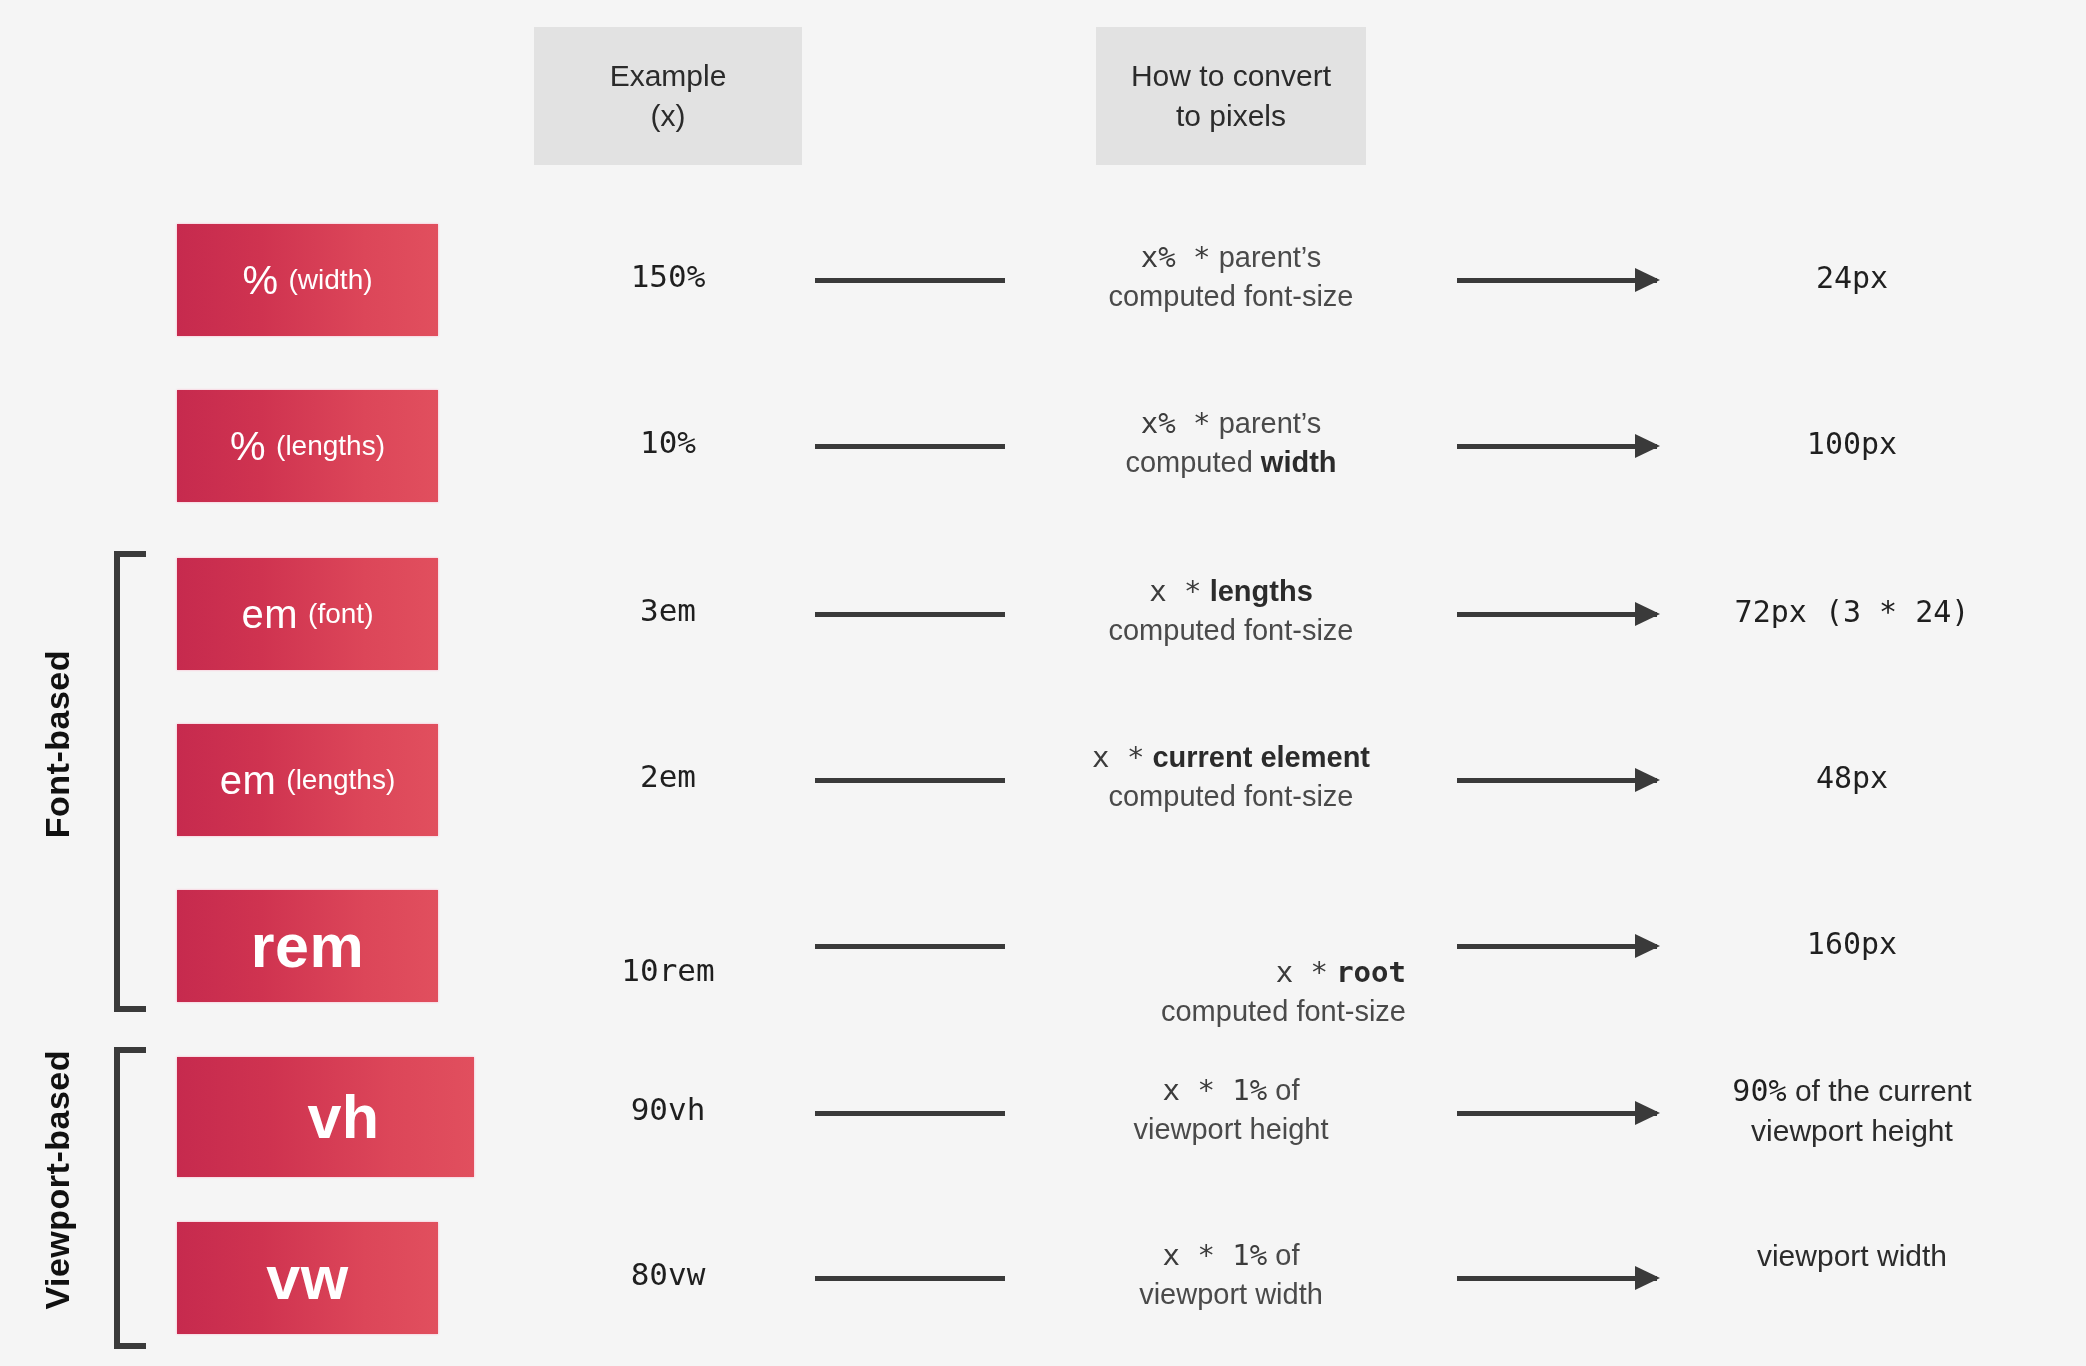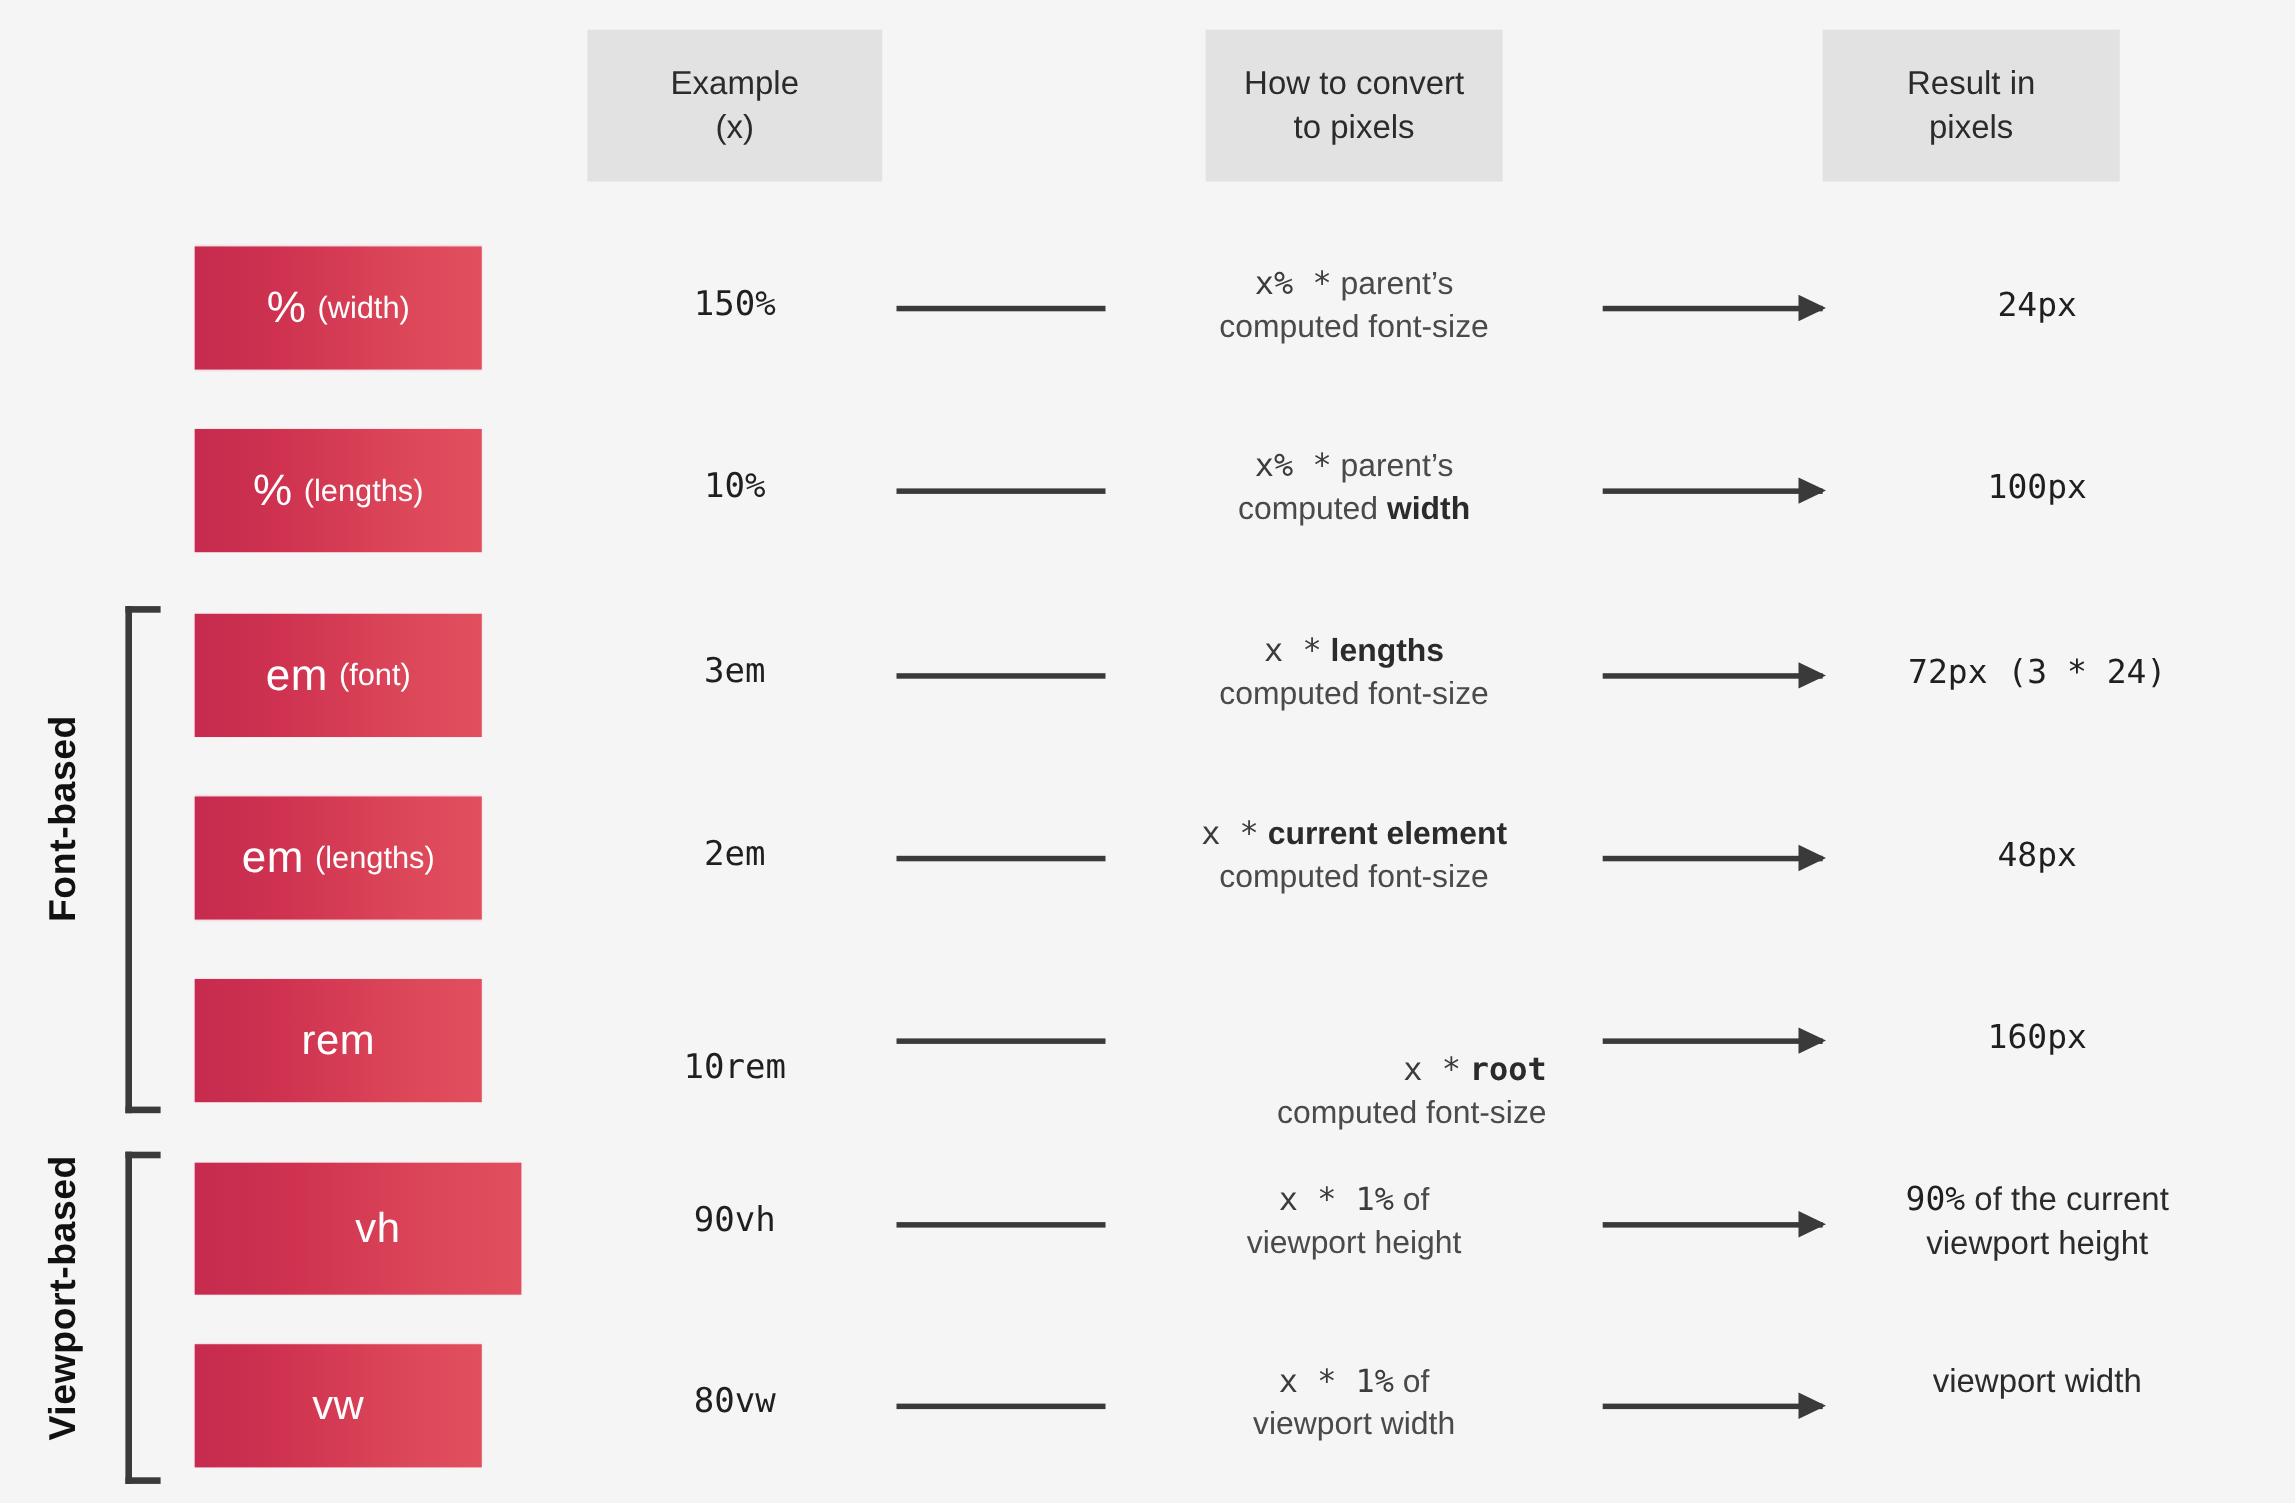--- a/index.html
+++ b/index.html
@@ -58,21 +58,21 @@
     align-items: center;
     justify-content: center;
     color: #ffffff;
     box-shadow: 0 0 2px rgba(255,160,190,0.85);
   }
   .unit-main {
     font-size: 40px;
     font-weight: 400;
     letter-spacing: 0.5px;
   }
-  .unit-main.big { font-size: 38px; }
+  .unit-main.big { font-size: 61px; font-weight: bold; }
   .unit-sub {
     font-size: 28px;
     font-weight: 400;
     margin-left: 10px;
   }
 
   
   .example {
     position: absolute;
     left: 534px;
@@ -179,24 +179,20 @@
 <div class="page">
 
   <div class="header-cell" id="hdr-example">
     <span class="l1">Example</span>
     <span class="l2">(x)</span>
   </div>
   <div class="header-cell" id="hdr-convert">
     <span class="l1">How to convert</span>
     <span class="l2">to pixels</span>
   </div>
-  <div class="header-cell" id="hdr-result">
-    <span class="l1">Result in</span>
-    <span class="l2">pixels</span>
-  </div>
 
   <div class="bracket" id="bracket-font" style="left:114px; top:551px; height:449px;"></div>
   <div class="group-label" id="label-font" style="left:38px; top:650px;">Font-based</div>
 
   <div class="bracket" id="bracket-viewport" style="left:114px; top:1047px; height:290px;"></div>
   <div class="group-label" id="label-viewport" style="left:38px; top:1050px;">Viewport-based</div>
 
   <div id="rows-host">
       <div class="row">
         <div class="unit-box" style="top: 224px; height: 112px;">

